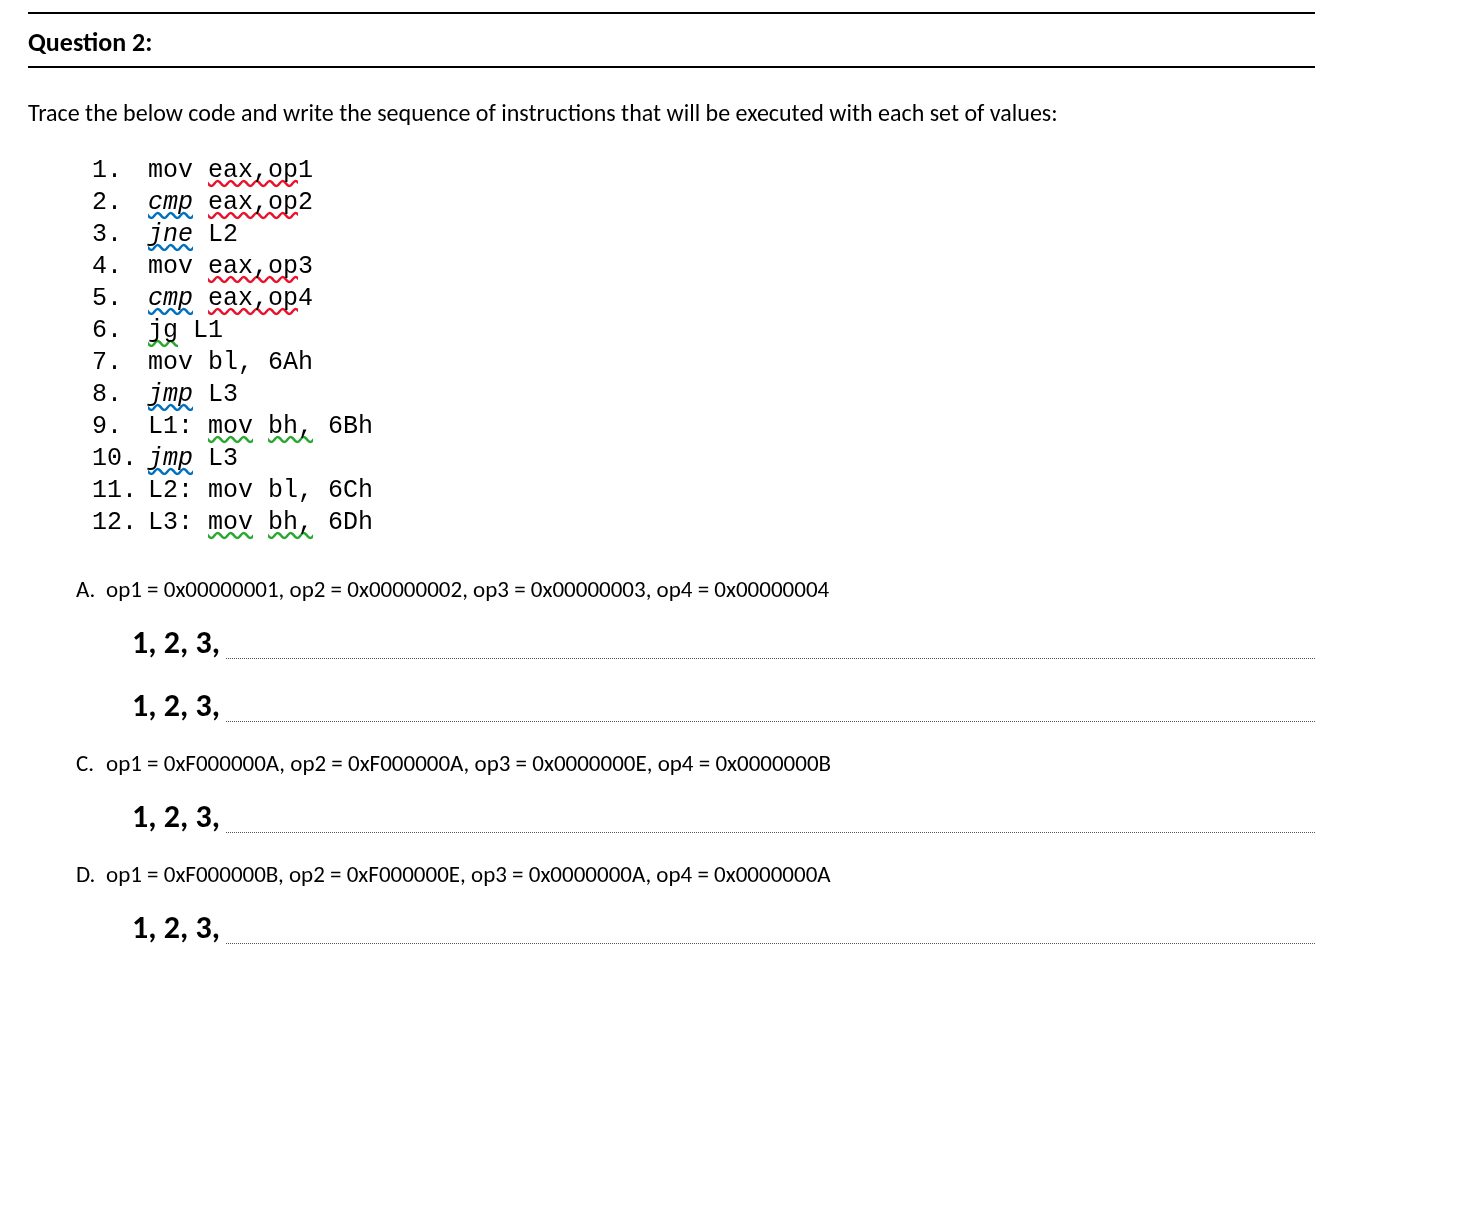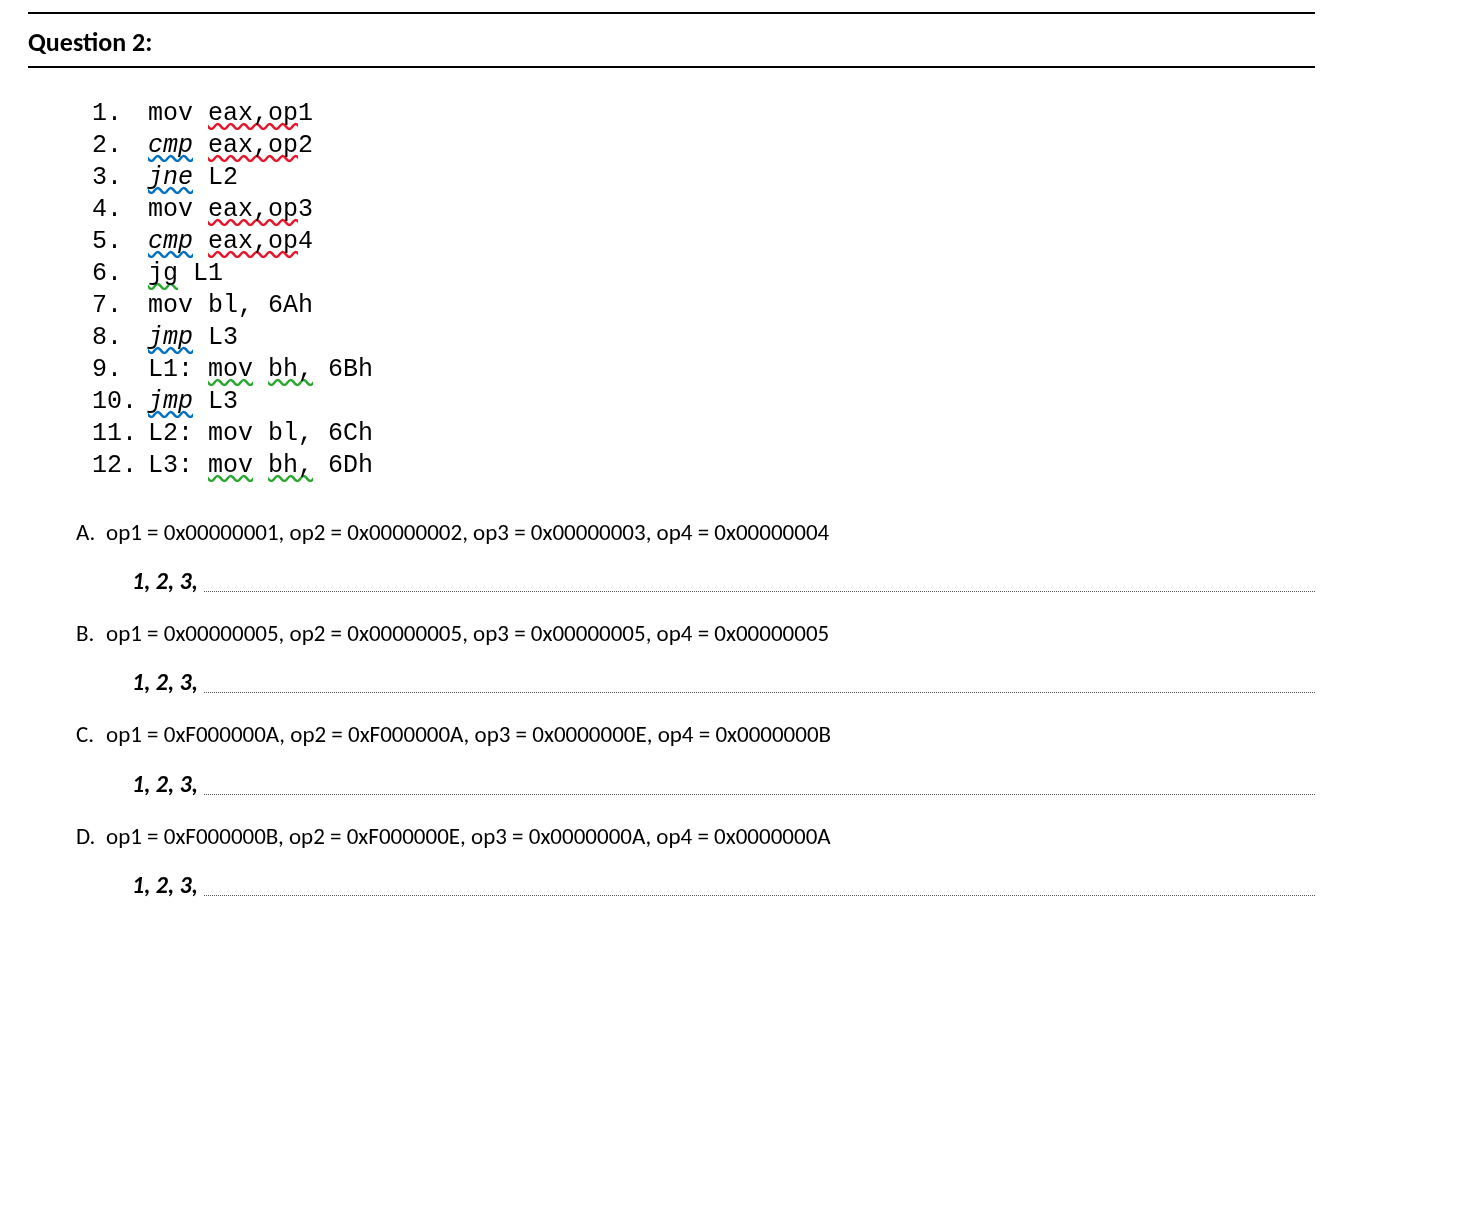--- a/index.html
+++ b/index.html
@@ -76,22 +76,21 @@
   }
   .plabel {
     display: inline-block;
     width: 30px;
   }
   .answer {
     display: flex;
     align-items: flex-end;
     margin-left: 56px;
     margin-bottom: 24px;
-    font-size: 24px;
-    font-style: italic;
+    font-size: 32px;
   }
   .answer-lead {
     font-weight: 700;
     padding-right: 6px;
     white-space: nowrap;
   }
   .answer-line {
     flex: 1;
     border-bottom: 1px dotted #555;
     height: 1.05em;
@@ -100,33 +99,33 @@
 </style>
 </head>
 <body>
 
 <div class="page">
 
   <div class="rule-top"></div>
   <div class="title">Question 2:</div>
   <div class="rule-bottom"></div>
 
+  <div class="prompt">Trace the below code and write the sequence of instructions that will be executed with each set of values:</div>
 
   <div class="code-block" id="code-block"><div class="code-line"><span class="ln">1.</span><span><span>mov </span><span class="squiggle-red">eax,op</span><span>1</span></span></div><div class="code-line"><span class="ln">2.</span><span><span class="squiggle-blue">cmp</span><span> </span><span class="squiggle-red">eax,op</span><span>2</span></span></div><div class="code-line"><span class="ln">3.</span><span><span class="squiggle-blue">jne</span><span> L2</span></span></div><div class="code-line"><span class="ln">4.</span><span><span>mov </span><span class="squiggle-red">eax,op</span><span>3</span></span></div><div class="code-line"><span class="ln">5.</span><span><span class="squiggle-blue">cmp</span><span> </span><span class="squiggle-red">eax,op</span><span>4</span></span></div><div class="code-line"><span class="ln">6.</span><span><span class="squiggle-green">jg</span><span> L1</span></span></div><div class="code-line"><span class="ln">7.</span><span><span>mov bl, 6Ah</span></span></div><div class="code-line"><span class="ln">8.</span><span><span class="squiggle-blue">jmp</span><span> L3</span></span></div><div class="code-line"><span class="ln">9.</span><span><span>L1: </span><span class="squiggle-green">mov</span><span> </span><span class="squiggle-green">bh,</span><span> 6Bh</span></span></div><div class="code-line"><span class="ln">10.</span><span><span class="squiggle-blue">jmp</span><span> L3</span></span></div><div class="code-line"><span class="ln">11.</span><span><span>L2: mov bl, 6Ch</span></span></div><div class="code-line"><span class="ln">12.</span><span><span>L3: </span><span class="squiggle-green">mov</span><span> </span><span class="squiggle-green">bh,</span><span> 6Dh</span></span></div></div>
 
   <div class="parts" id="parts">
       <div class="part">
         <div class="part-head"><span class="plabel">A.</span><span>op1 = 0x00000001, op2 = 0x00000002, op3 = 0x00000003, op4 = 0x00000004</span></div>
         <div class="answer">
           <span class="answer-lead">1, 2, 3,</span>
           <span class="answer-line"></span>
         </div>
       </div>
       <div class="part">
-        <div class="part-head"><span class="plabel">B.</span><span>op1 = 0x00000005, op2 = 0x00000005, op3 = 0x00000005, op4 = 0x00000005</span></div>
         <div class="answer">
           <span class="answer-lead">1, 2, 3,</span>
           <span class="answer-line"></span>
         </div>
       </div>
       <div class="part">
         <div class="part-head"><span class="plabel">C.</span><span>op1 = 0xF000000A, op2 = 0xF000000A, op3 = 0x0000000E, op4 = 0x0000000B</span></div>
         <div class="answer">
           <span class="answer-lead">1, 2, 3,</span>
           <span class="answer-line"></span>

